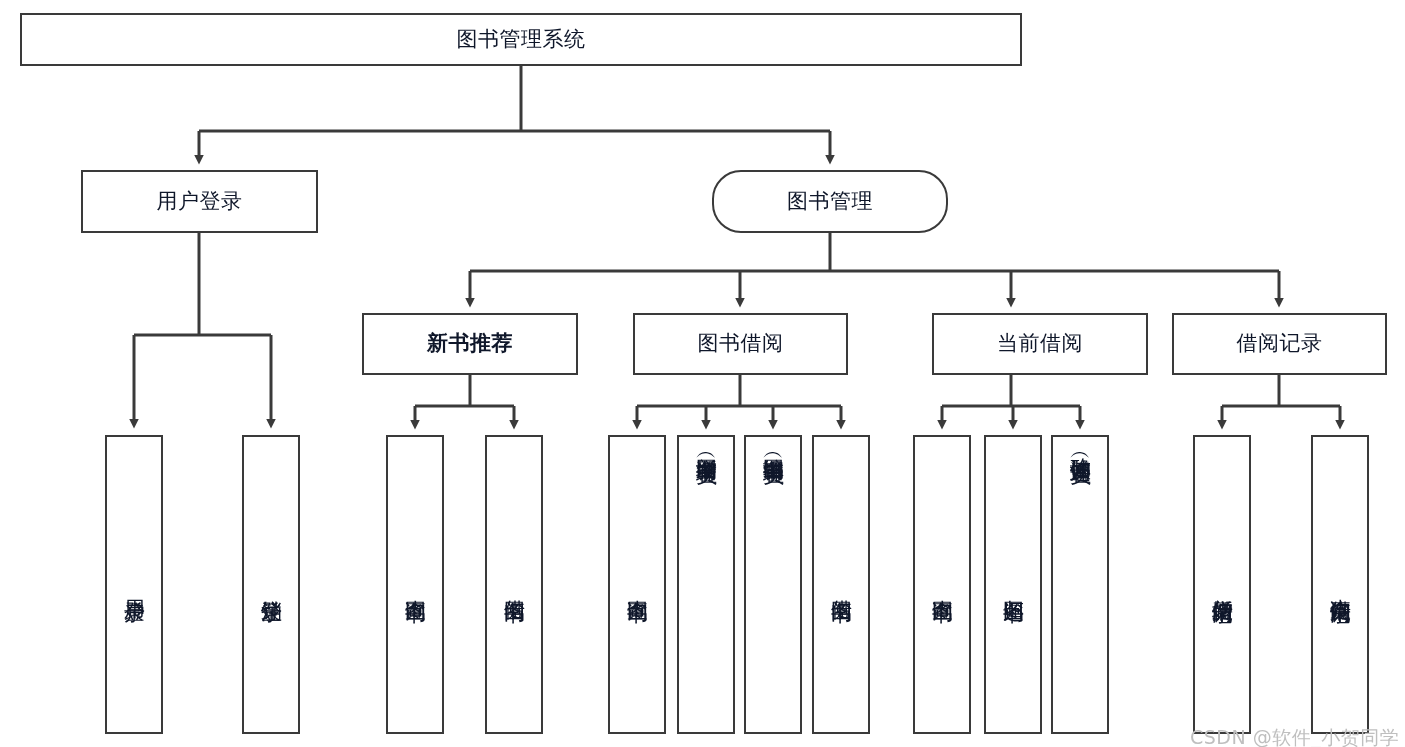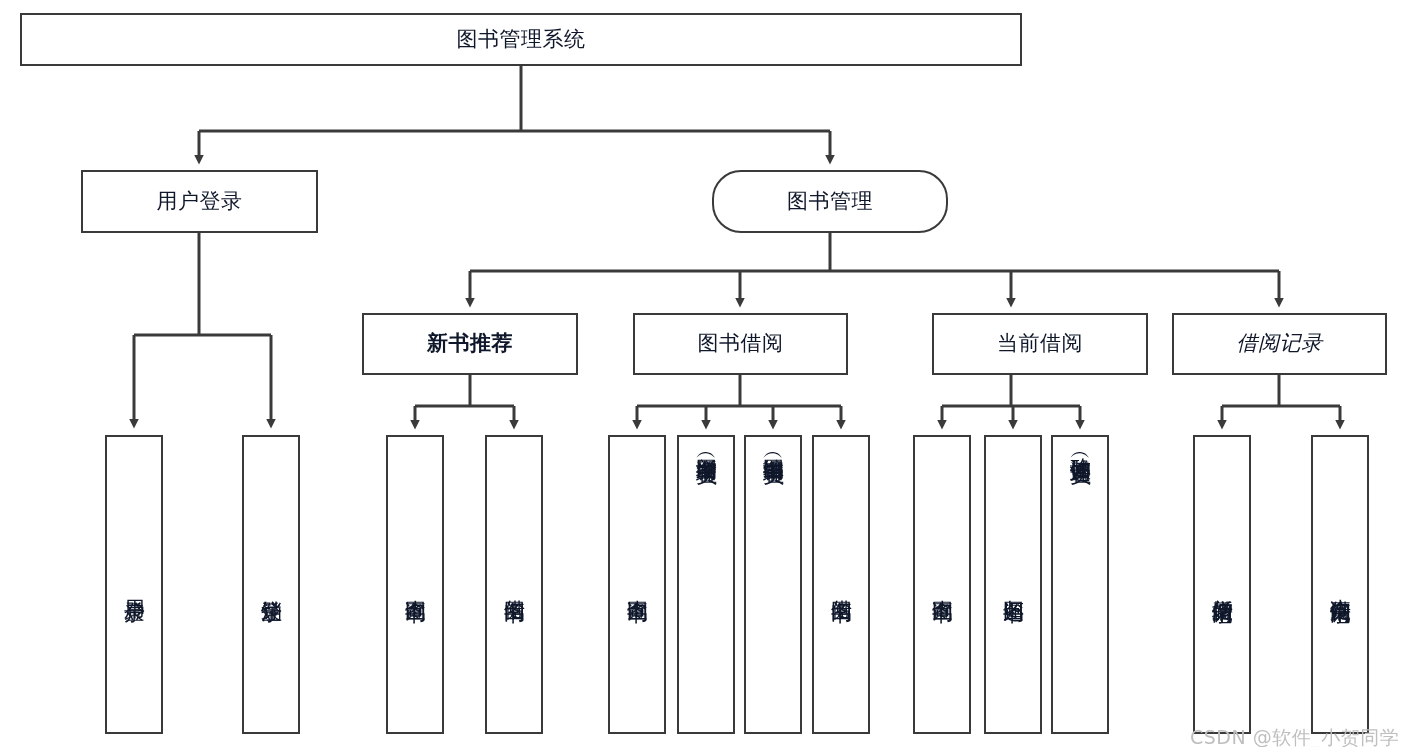--- a/index.html
+++ b/index.html
@@ -133,21 +133,21 @@
 
   <div class="node node-h" style="left: 362px; top: 313px; width: 216px; height: 62px; font-weight: bold;">
     <span class="node-label">新书推荐</span>
   </div>
   <div class="node node-h" style="left: 633px; top: 313px; width: 215px; height: 62px;">
     <span class="node-label">图书借阅</span>
   </div>
   <div class="node node-h" style="left: 903px; top: 313px; width: 216px; height: 62px; margin-left: 29px;">
     <span class="node-label">当前借阅</span>
   </div>
-  <div class="node node-h" style="left: 1172px; top: 313px; width: 215px; height: 62px; font-style: italic;">
+  <div class="node node-h" style="left: 1172px; top: 313px; width: 215px; height: 62px;">
     <span class="node-label">借阅记录</span>
   </div>
 
   <div class="node node-v centered" style="left: 105px; top: 435px; width: 58px; height: 299px;">
     <span class="node-label">用户登录</span>
   </div>
   <div class="node node-v centered" style="left: 242px; top: 435px; width: 58px; height: 299px;">
     <span class="node-label">注销登录</span>
   </div>
   <div class="node node-v centered" style="left: 386px; top: 435px; width: 58px; height: 299px;">

